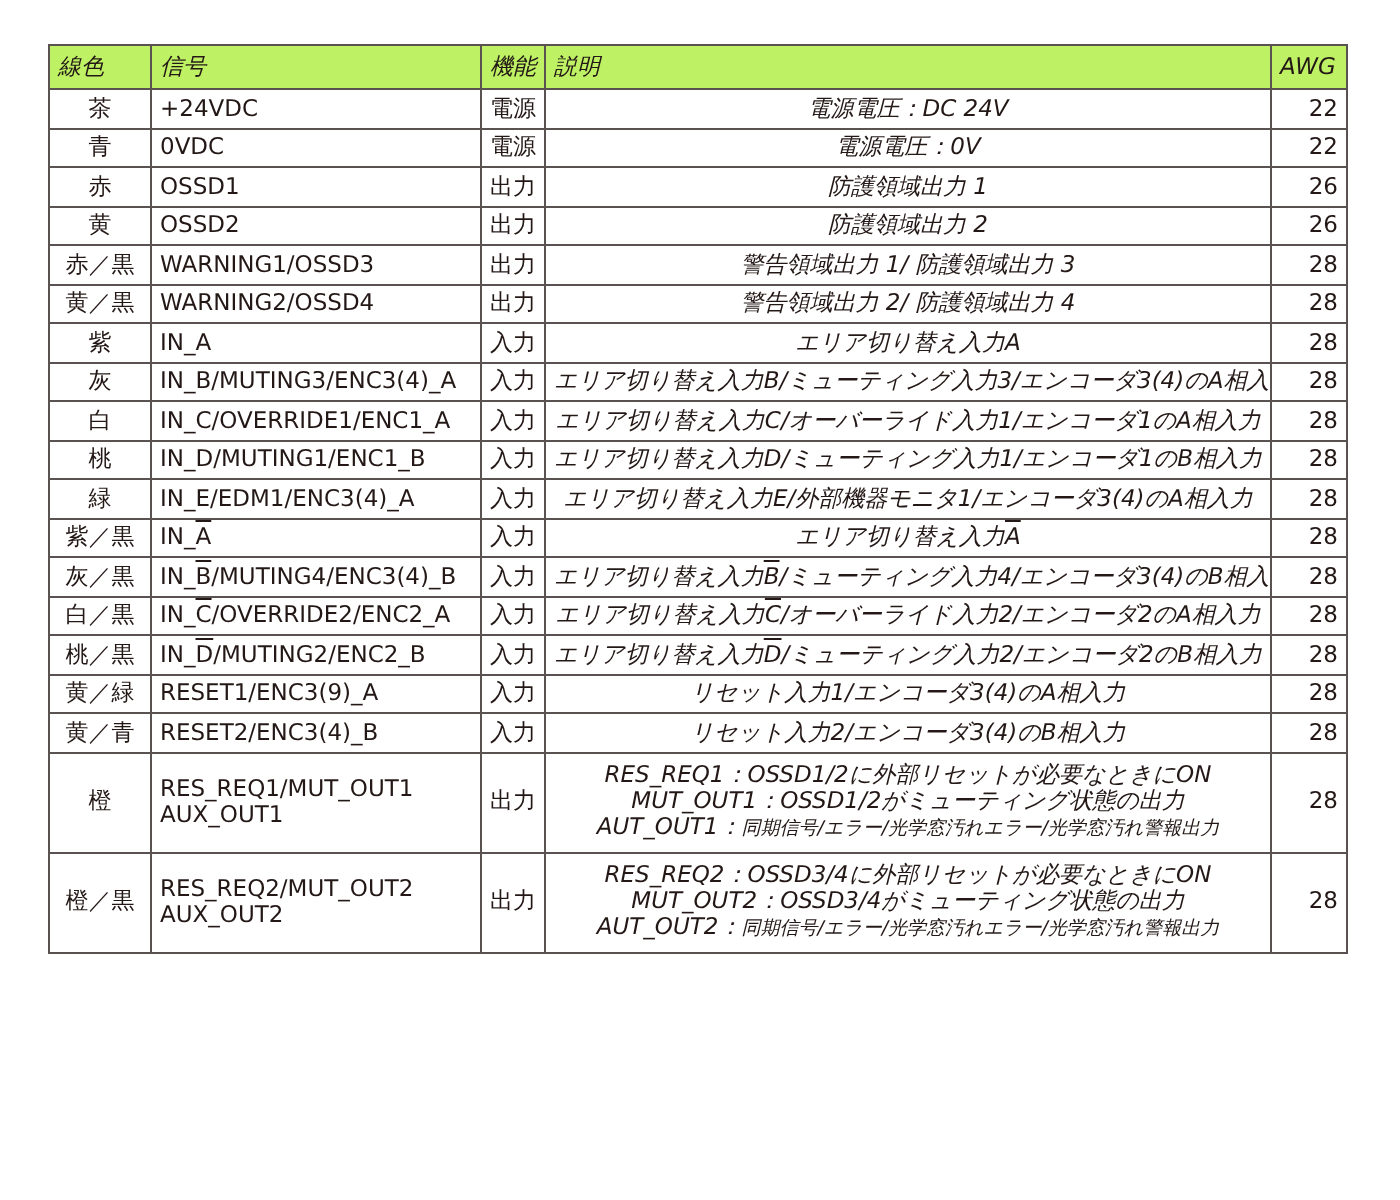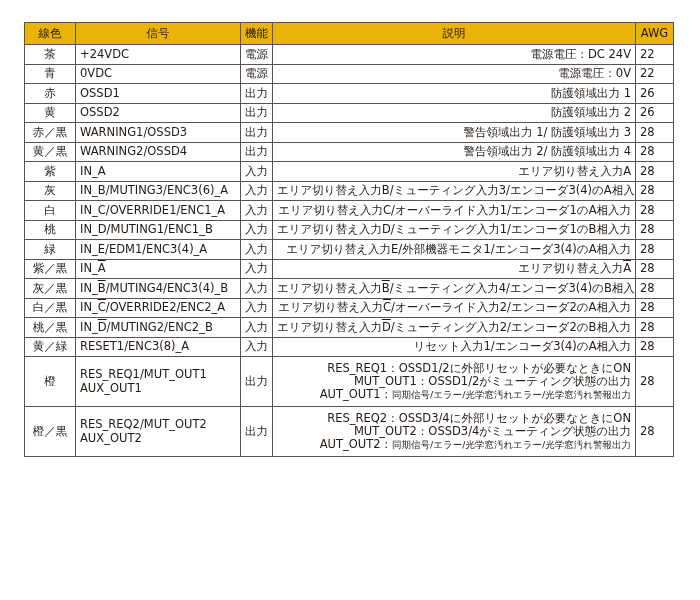--- a/index.html
+++ b/index.html
@@ -12,31 +12,32 @@
   }
   table.wire th, table.wire td {
     border: 1px solid #5a5250;
     padding: 0 4px;
     font-size: 11.5px;
     line-height: 1.15;
     white-space: nowrap;
     overflow: hidden;
   }
   table.wire th {
-    background: #eab308;
+    background: #bef264;
     font-weight: normal;
     height: 21px;
-    text-align: center;
+    text-align: left;
+    font-style: italic;
   }
   table.wire td { height: 18.5px; background: #ffffff; }
   td.c-color { text-align: center; }
   td.c-signal { text-align: left; font-size: 11.5px; }
   td.c-func { padding: 0 1px; }
-  td.c-desc { text-align: right; font-size: 11px; }
-  td.c-awg { text-align: left; }
+  td.c-desc { text-align: center; font-size: 11px; font-style: italic; }
+  td.c-awg { text-align: right; }
   tr.tall td { height: 49px; }
   .desc-line { display: block; }
   .desc-line .small { font-size: 9.5px; }
   .ov { text-decoration: overline; }
   col.w1 { width: 51px; } col.w2 { width: 165px; } col.w3 { width: 32px; }
   col.w4 { width: 363px; } col.w5 { width: 38px; }
 </style>
 </head>
 <body>
 
@@ -103,21 +104,21 @@
       </tr>
     <tr>
         <td class="c-color">紫</td>
         <td class="c-signal">IN_A</td>
         <td class="c-func">入力</td>
         <td class="c-desc">エリア切り替え入力A</td>
         <td class="c-awg">28</td>
       </tr>
     <tr>
         <td class="c-color">灰</td>
-        <td class="c-signal">IN_B/MUTING3/ENC3(6)_A</td>
+        <td class="c-signal">IN_B/MUTING3/ENC3(4)_A</td>
         <td class="c-func">入力</td>
         <td class="c-desc">エリア切り替え入力B/ミューティング入力3/エンコーダ3(4)のA相入力</td>
         <td class="c-awg">28</td>
       </tr>
     <tr>
         <td class="c-color">白</td>
         <td class="c-signal">IN_C/OVERRIDE1/ENC1_A</td>
         <td class="c-func">入力</td>
         <td class="c-desc">エリア切り替え入力C/オーバーライド入力1/エンコーダ1のA相入力</td>
         <td class="c-awg">28</td>
@@ -161,23 +162,30 @@
     <tr>
         <td class="c-color">桃／黒</td>
         <td class="c-signal"><span>IN_</span><span class="ov">D</span><span>/MUTING2/ENC2_B</span></td>
         <td class="c-func">入力</td>
         <td class="c-desc"><span>エリア切り替え入力</span><span class="ov">D</span><span>/ミューティング入力2/エンコーダ2のB相入力</span></td>
         <td class="c-awg">28</td>
       </tr>
 
     <tr>
         <td class="c-color">黄／緑</td>
-        <td class="c-signal">RESET1/ENC3(8)_A</td>
+        <td class="c-signal">RESET1/ENC3(9)_A</td>
         <td class="c-func">入力</td>
         <td class="c-desc">リセット入力1/エンコーダ3(4)のA相入力</td>
+        <td class="c-awg">28</td>
+      </tr>
+    <tr>
+        <td class="c-color">黄／青</td>
+        <td class="c-signal">RESET2/ENC3(4)_B</td>
+        <td class="c-func">入力</td>
+        <td class="c-desc">リセット入力2/エンコーダ3(4)のB相入力</td>
         <td class="c-awg">28</td>
       </tr>
 
     <tr class="tall">
       <td class="c-color">橙</td>
       <td class="c-signal">
           <span class="desc-line">RES_REQ1/MUT_OUT1</span>
           <span class="desc-line">AUX_OUT1</span>
         </td>
       <td class="c-func">出力</td>

